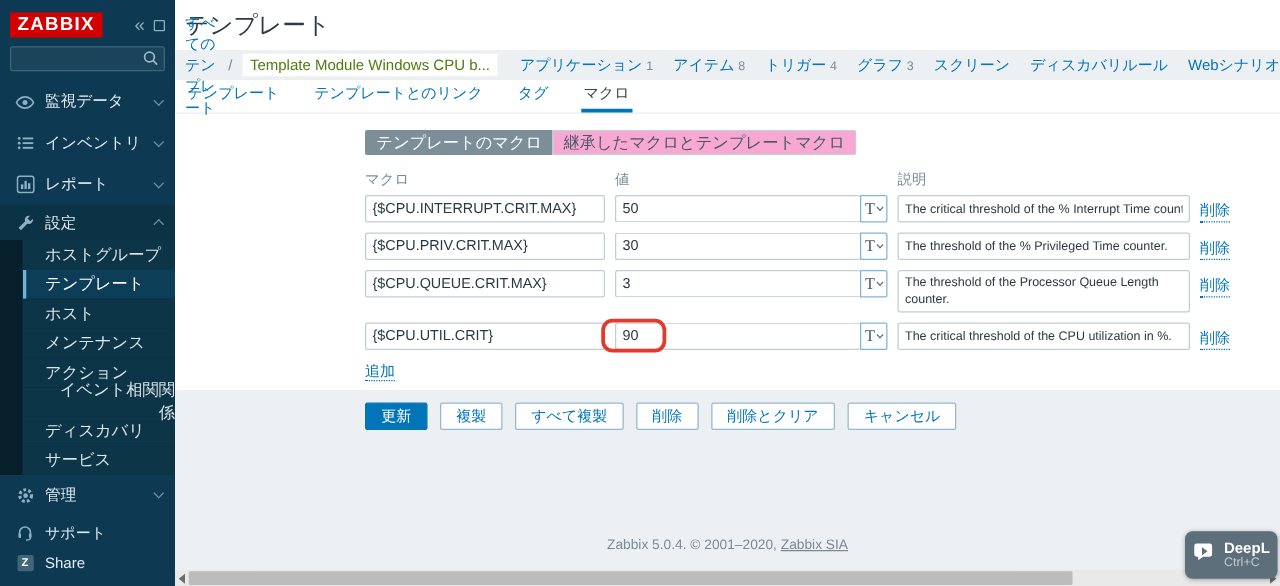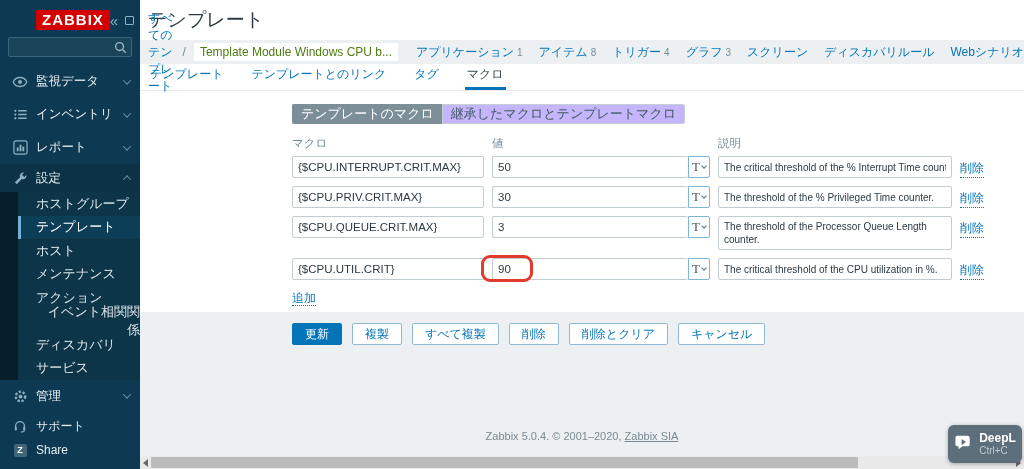--- a/index.html
+++ b/index.html
@@ -8,21 +8,21 @@
     position:relative; overflow:hidden;
     font-family:"Liberation Sans","DejaVu Sans",sans-serif;
     background:#edf0f2; color:#2b3a42;
   }
 
   
   .sidebar { position:absolute; left:0; top:0; width:140px; height:469px;
     background:#0d3a52; display:flex; flex-direction:column; }
   .logo-row { display:flex; align-items:center; padding:9px 8px 0 8px; height:31px; }
   .logo { background:#d40000; color:#fff; font-weight:bold; font-size:15px;
-    letter-spacing:1px; padding:1px 6px 2px 6px;margin-left:28px; }
+    letter-spacing:1px; padding:1px 6px 2px 6px; }
   .logo-icons { margin-left:auto; display:flex; align-items:center; gap:7px; color:#8fb0c0; }
   .collapse-gl { font-size:15px; line-height:1; }
   .winbox { width:9px; height:9px; border:1.5px solid #8fb0c0; border-radius:1px; display:inline-block; }
   .search-wrap { margin:6px 8px 0 8px; position:relative; }
   .search-wrap input { width:100%; height:20px; background:rgba(255,255,255,0.05);
     border:1px solid #3c657c; border-radius:2px; color:#e3ebef; font-size:12px; padding:0 22px 0 6px; outline:none; }
   .search-icon { position:absolute; right:5px; top:3px; color:#9db8c6; }
 
   .nav { margin-top:8px; display:flex; flex-direction:column; }
   .nav-item { display:flex; align-items:center; height:33px; padding:0 10px 0 12px;
@@ -60,21 +60,21 @@
 
   .widget { background:#fff; height:248px; }
   .tabs { display:flex; gap:24px; padding:0 8px; height:27px; align-items:flex-end;
     border-bottom:1px solid #e8ecee; font-size:12px; }
   .tab { color:#0275b8; padding:0 2px 7px 2px; cursor:pointer; }
   .tab.active { color:#37474f; border-bottom:3px solid #0275b8; padding-bottom:4px; cursor:default; }
 
   .form-area { padding:13px 0 0 152px; }
   .toggle { display:inline-flex; margin-bottom:12px; font-size:13px; }
   .toggle-btn { height:20px; display:flex; align-items:center; padding:0 8px; cursor:pointer;
-    border:1px solid #c5ced3; background:#c4b5fd; color:#455a64; }
+    border:1px solid #c5ced3; background:#f9a8d4; color:#455a64; }
   .toggle-btn.selected { background:#7c8f99; color:#fff; border-color:#7c8f99; }
   .toggle-btn:first-child { border-radius:2px 0 0 2px; border-right:none; }
   .toggle-btn:last-child { border-radius:0 2px 2px 0; }
 
   .thead { display:flex; font-size:11.5px; color:#768d99; margin-bottom:5px; }
   .th-macro { width:200px; } .th-value { width:226px; } .th-desc { width:234px; }
 
   .mrow { display:flex; align-items:flex-start; margin-bottom:8px; }
   .mrow input, .mrow textarea { border:1px solid #c3ccd1; border-radius:2px; font-family:inherit;
     color:#2b3a42; outline:none; background:#fff; }

